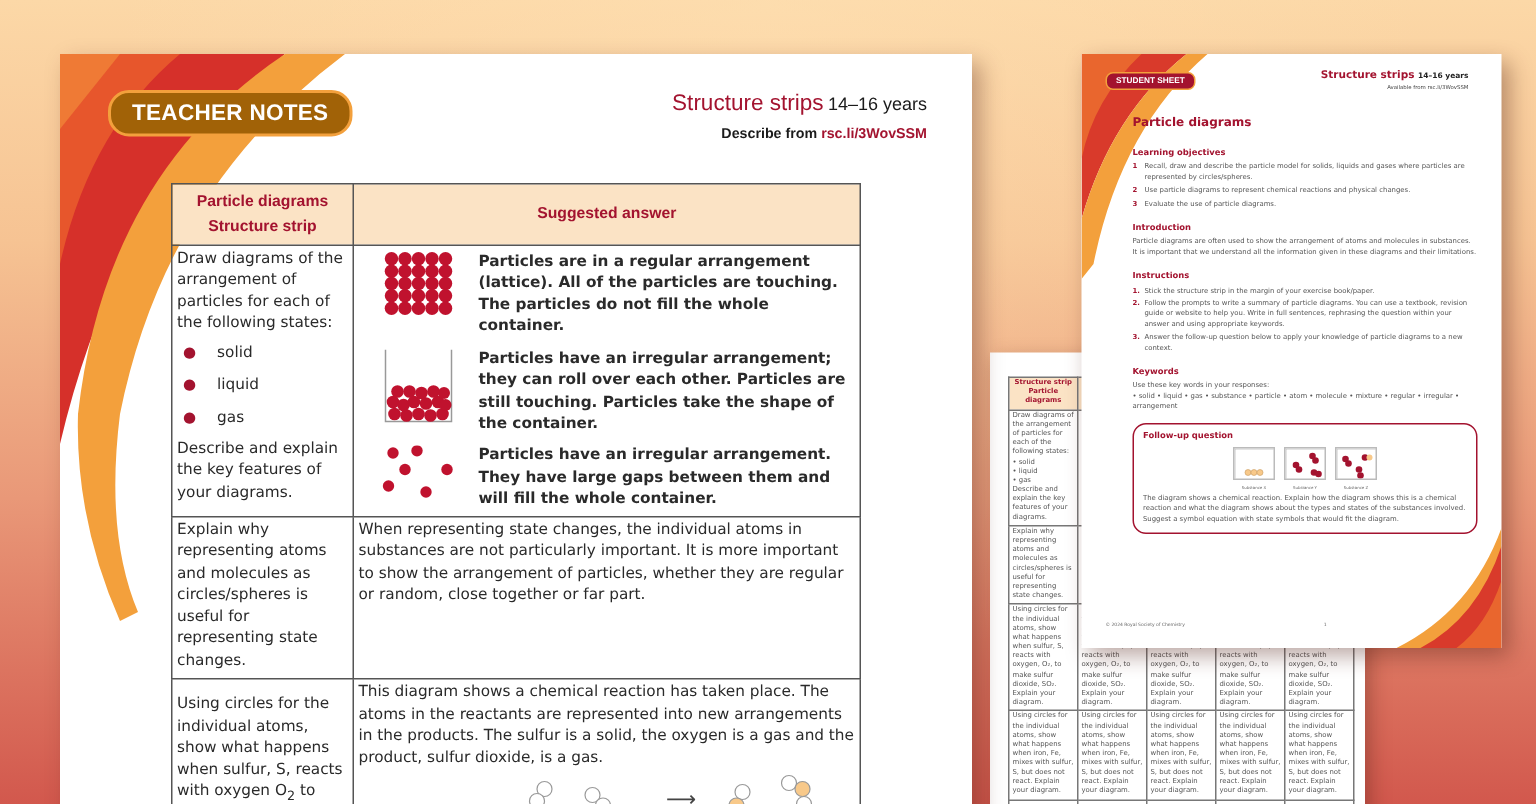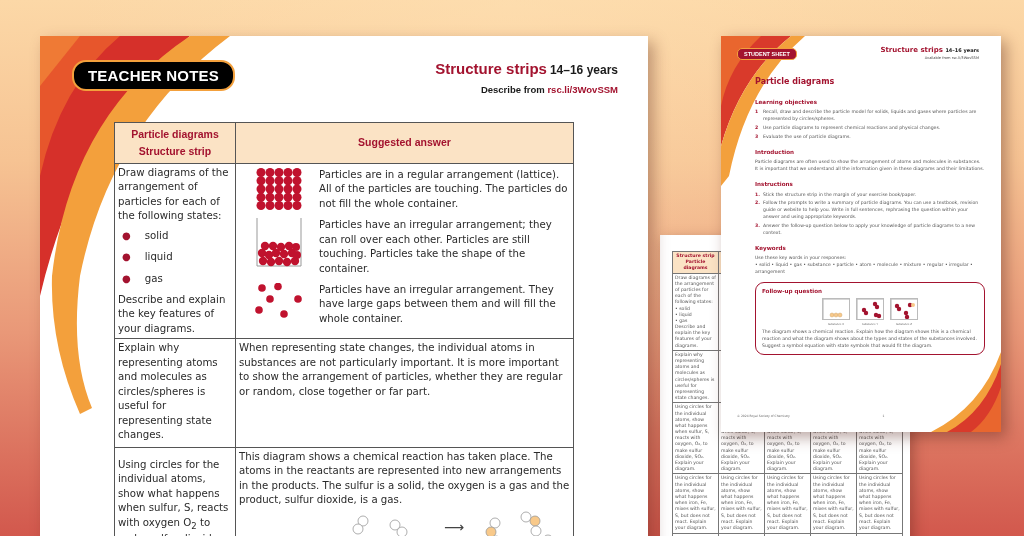--- a/index.html
+++ b/index.html
@@ -17,28 +17,28 @@
   
   .teacher {
     position: absolute; left: 40px; top: 36px; width: 608px; height: 520px;
     background: #fff;
     box-shadow: 6px 6px 14px rgba(80,30,20,0.35);
     overflow: hidden;
   }
   .swoosh { position: absolute; left: 0; top: 0; }
   .badge {
     position: absolute; left: 32px; top: 24px;
-    background: #000000; color: #fff;
+    background: #a16207; color: #fff;
     border: 2px solid #f3a03c; border-radius: 14px;
     padding: 5px 14px 5px 14px;
     font-family: "Liberation Sans", sans-serif; font-weight: bold;
     font-size: 15px; letter-spacing: 0.2px;
   }
   .t-header { position: absolute; right: 30px; top: 24px; text-align: right; }
-  .t-title { color: #a3132f; font-weight: bold; font-size: 15px; font-family: "Liberation Sans", sans-serif; }
+  .t-title { color: #a3132f; font-weight: normal; font-size: 15px; font-family: "Liberation Sans", sans-serif; }
   .t-title .age { color: #1b1b1b; font-size: 12px; margin-left: 3px; }
   .t-avail { font-size: 9.5px; color: #1b1b1b; margin-top: 7px; font-weight: bold; font-family: "Liberation Sans", sans-serif;}
   .t-avail a { color: #a3132f; }
 
   table.tn {
     position: absolute; left: 74px; top: 86px; width: 460px;
     border-collapse: collapse;
     font-size: 10.2px; color: #2a2a2a; line-height: 1.42;
   }
   table.tn th {
@@ -46,21 +46,21 @@
     border: 1.5px solid #555; padding: 3px 4px; font-size: 10.5px;
     font-family: "Liberation Sans", sans-serif; line-height: 1.6;
   }
   table.tn td { border: 1.5px solid #555; vertical-align: top; padding: 2px 3px; }
   table.tn td.q { width: 121px; }
   ul.states { list-style: none; margin: 5px 0 3px 0; }
   ul.states li { margin: 3px 0 7px 0; padding-left: 4px; }
   ul.states li .dot { color: #a3132f; font-size: 10px; margin-right: 14px; }
   .ans-row { display: flex; align-items: flex-start; margin-bottom: 7px; }
   .ans-row .pic { width: 80px; flex: none; display: flex; justify-content: center; }
-  .ans-row .txt { flex: 1; }
+  .ans-row .txt { flex: 1; font-weight: bold; }
 
   
   .strips {
     position: absolute; left: 660px; top: 235px; width: 250px; height: 310px;
     background: #fff; box-shadow: 4px 4px 12px rgba(80,30,20,0.35);
     overflow: hidden;
   }
   .strips table { border-collapse: collapse; position: absolute; left: 12px; top: 16px; }
   .strips td, .strips th {
     border: 1px solid #777; font-size: 4.6px; line-height: 1.35; color: #555;

